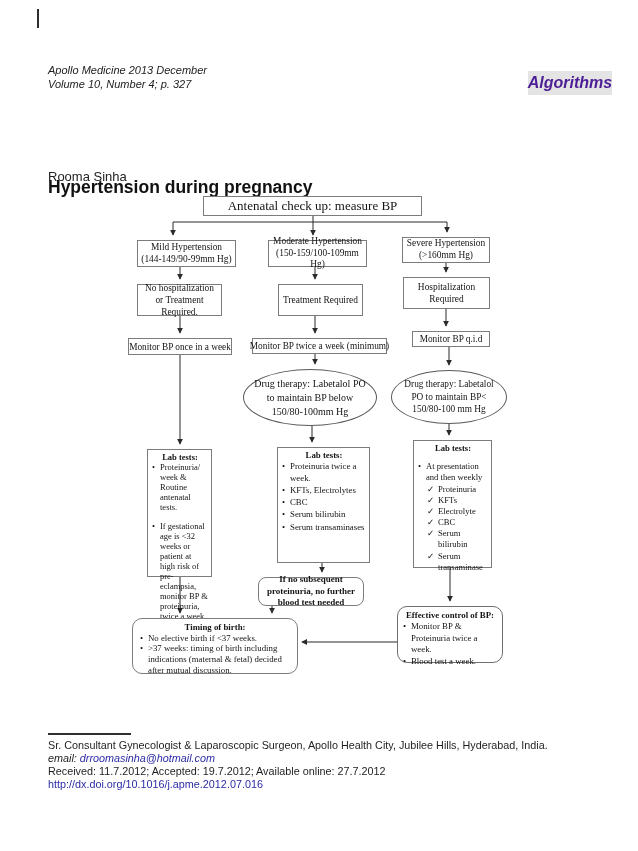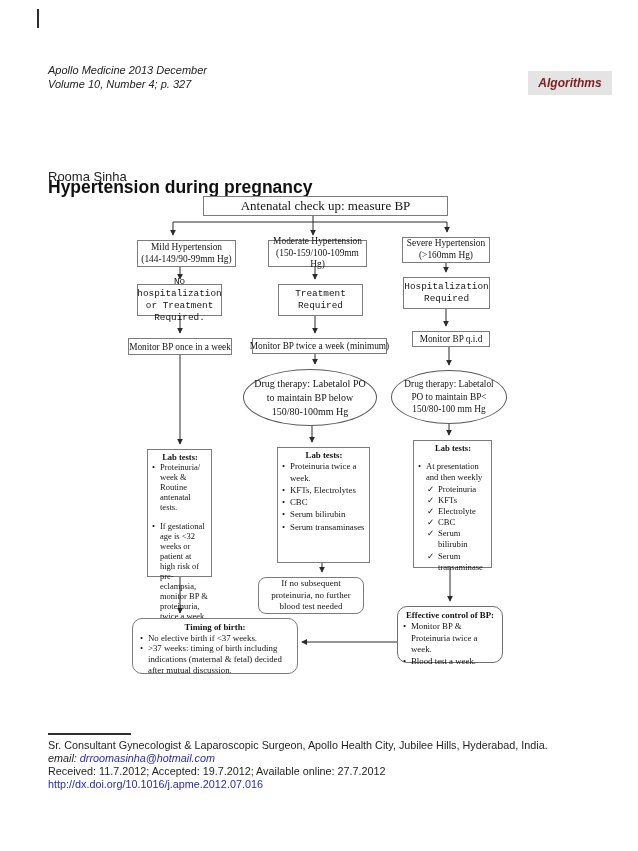--- a/index.html
+++ b/index.html
@@ -3,61 +3,61 @@
 <meta charset="utf-8">
 <style>
   html,body{margin:0;padding:0;background:#fff;}
   .page{position:relative;width:638px;height:851px;background:#ffffff;overflow:hidden;
         font-family:"Liberation Sans",sans-serif;color:#1a1a1a;}
   .crop-mark{position:absolute;left:37px;top:9px;width:2px;height:19px;background:#2e2e2e;}
 
   
   .journal-line{position:absolute;left:48px;font-style:italic;font-size:11px;line-height:13px;color:#222;}
   .badge{position:absolute;left:528px;top:71px;width:84px;height:24px;background:#e4e4e4;
-         display:flex;align-items:center;justify-content:center;font-size:12px;font-weight:bold;font-style:italic;color:#7f1d1d;}
+         display:flex;align-items:center;justify-content:center;font-size:16px;font-weight:bold;font-style:italic;color:#4c1d95;}
   .title{position:absolute;left:48px;top:150px;font-size:17.5px;font-weight:bold;color:#111;margin-top:27px;}
   .author{position:absolute;left:48px;top:169px;font-size:13px;color:#222;}
 
   
   .fc{font-family:"Liberation Serif",serif;color:#141414;}
   .fc-box{position:absolute;border:1px solid #7c7c7c;background:#fff;display:flex;align-items:center;
           justify-content:center;text-align:center;box-sizing:border-box;}
   .ellipse{border-radius:50%;border:1px solid #5a5a5a;padding:4px 10px;}
   .round{border-radius:10px;border:1px solid #6f6f6f;}
   .lab{display:block;text-align:left;padding:2px 3px 2px 4px;}
   .lab-title{text-align:center;font-weight:bold;}
   .b-row{display:flex;}
   .b-dot{flex:0 0 8px;text-align:left;}
   .c-row{display:flex;margin-left:9px;}
   .c-glyph{flex:0 0 11px;}
   .blk-title{text-align:center;font-weight:bold;}
 
   
-  .root-box{left:203px;top:196px;width:245px;height:20px;font-size:13px;text-align:center;}
+  .root-box{left:203px;top:196px;width:219px;height:20px;font-size:13px;text-align:center;}
   .cls{font-size:9.4px;line-height:1.25;padding:1px 2px;}
   .mild-cls{left:137px;top:240px;width:99px;height:27px;}
   .mod-cls{left:268px;top:240px;width:99px;height:27px;}
   .sev-cls{left:402px;top:237px;width:88px;height:26px;}
-  .mgmt{font-size:9.4px;line-height:1.3;padding:15px 3px;font-family:Liberation Mono, monospace;}
+  .mgmt{font-size:9.4px;line-height:1.3;padding:15px 3px;}
   .mild-mgmt{left:137px;top:284px;width:85px;height:30px;}
   .mod-mgmt{left:270px;top:284px;width:85px;height:29px;margin-left:8px;}
   .sev-mgmt{left:403px;top:277px;width:87px;height:27px;}
   .mon{font-size:9.3px;white-space:nowrap;}
   .mild-mon{left:128px;top:338px;width:104px;height:17px;}
   .mod-mon{left:252px;top:338px;width:135px;height:16px;}
   .sev-mon{left:412px;top:331px;width:78px;height:16px;}
   .mod-ell{left:243px;top:369px;width:134px;height:57px;font-size:10px;line-height:1.4;}
   .sev-ell{left:391px;top:370px;width:116px;height:54px;font-size:9.3px;line-height:1.35;}
   .mild-lab{left:147px;top:449px;width:65px;height:128px;font-size:8.5px;line-height:1.18;}
   .mod-lab{left:277px;top:447px;width:93px;height:116px;font-size:8.8px;line-height:1.28;}
   .sev-lab{left:413px;top:440px;width:79px;height:128px;font-size:8.6px;line-height:1.3;}
   .mod-lab .b-row{margin-bottom:1px;}
   .mild-lab .gap{margin-top:9px;}
   .sev-lab .lab-title{margin-bottom:7px;}
-  .noprot{left:258px;top:577px;width:106px;height:37px;border-radius:8px;font-size:9px;line-height:1.3;padding:1px 4px;}
+  .noprot{left:258px;top:577px;width:106px;height:29px;border-radius:8px;font-size:9px;line-height:1.3;padding:1px 4px;font-weight:bold;}
   .effctl{left:397px;top:606px;width:106px;height:57px;font-size:8.8px;line-height:1.3;display:block;padding:3px 5px;text-align:left;}
   .timing{left:132px;top:618px;width:166px;height:56px;border-radius:10px;font-size:8.8px;line-height:1.22;display:block;padding:3px 7px;text-align:left;}
   .caption{left:270px;top:677px;width:188px;height:19px;border:1px solid #3c3c3c;
            font-family:"Liberation Sans",sans-serif;font-weight:bold;font-size:9.6px;}
 
   
   .foot-rule{position:absolute;left:48px;top:733px;width:83px;height:2px;background:#2e2e2e;}
   .foot-line{position:absolute;left:48px;font-size:10.8px;line-height:13px;color:#1f1f1f;}
   .link{color:#2b2ba6;text-decoration:none;}
   .em{font-style:italic;}

